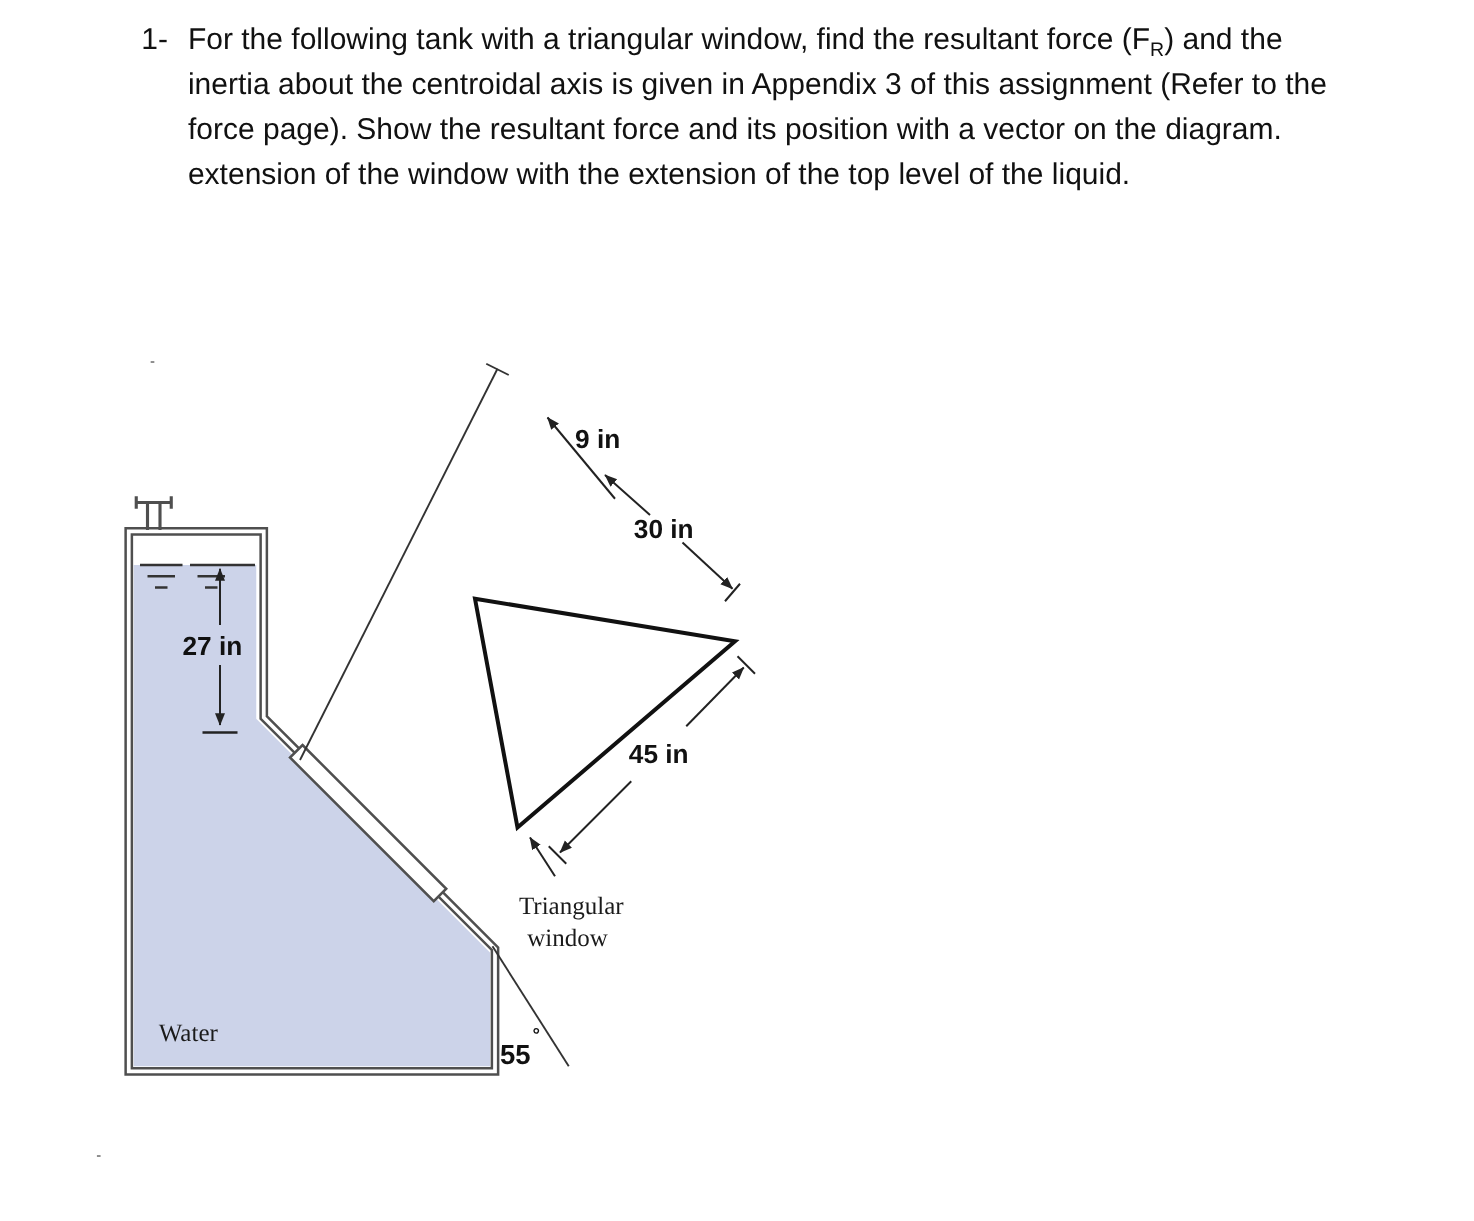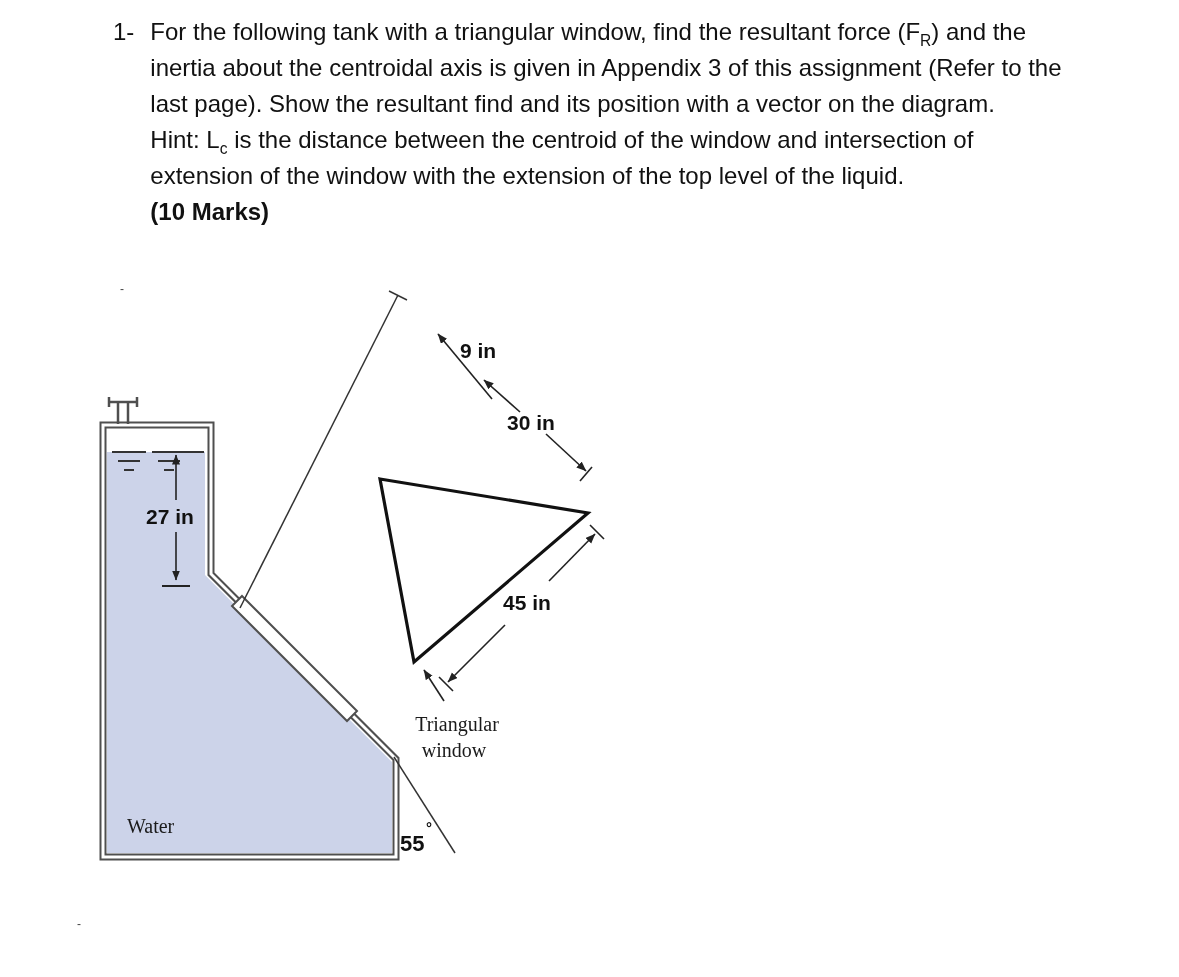--- a/index.html
+++ b/index.html
@@ -29,24 +29,22 @@
 </head>
 <body>
 
 <div class="page">
 
   <div class="problem">
     <div class="num">1-</div>
     <div class="lines">
       <div><span>For the following tank with a triangular window, find the resultant force (F</span><sub>R</sub><span>) and the</span></div>
       <div>inertia about the centroidal axis is given in Appendix 3 of this assignment (Refer to the</div>
-      <div>last page). Show the resultant find and its position with a vector on the diagram.</div>
-      <div><span>Hint: L</span><sub>c</sub><span> is the distance between the centroid of the window and intersection of</span></div>
+      <div>force page). Show the resultant force and its position with a vector on the diagram.</div>
       <div>extension of the window with the extension of the top level of the liquid.</div>
-      <div class="marks">(10 Marks)</div>
     </div>
   </div>
 
   <div class="stray" style="left:120px;top:282px;">-</div>
   <div class="stray" style="left:77px;top:917px;">-</div>
 
   <svg class="diagram-svg" width="1179" height="977" viewBox="0 0 1179 977">
     <defs>
       <marker id="arrow" markerWidth="11" markerHeight="9" refX="9.5" refY="4" orient="auto" markerUnits="userSpaceOnUse">
         <path d="M0,0 L10,4 L0,8 Z" fill="#222"></path>

